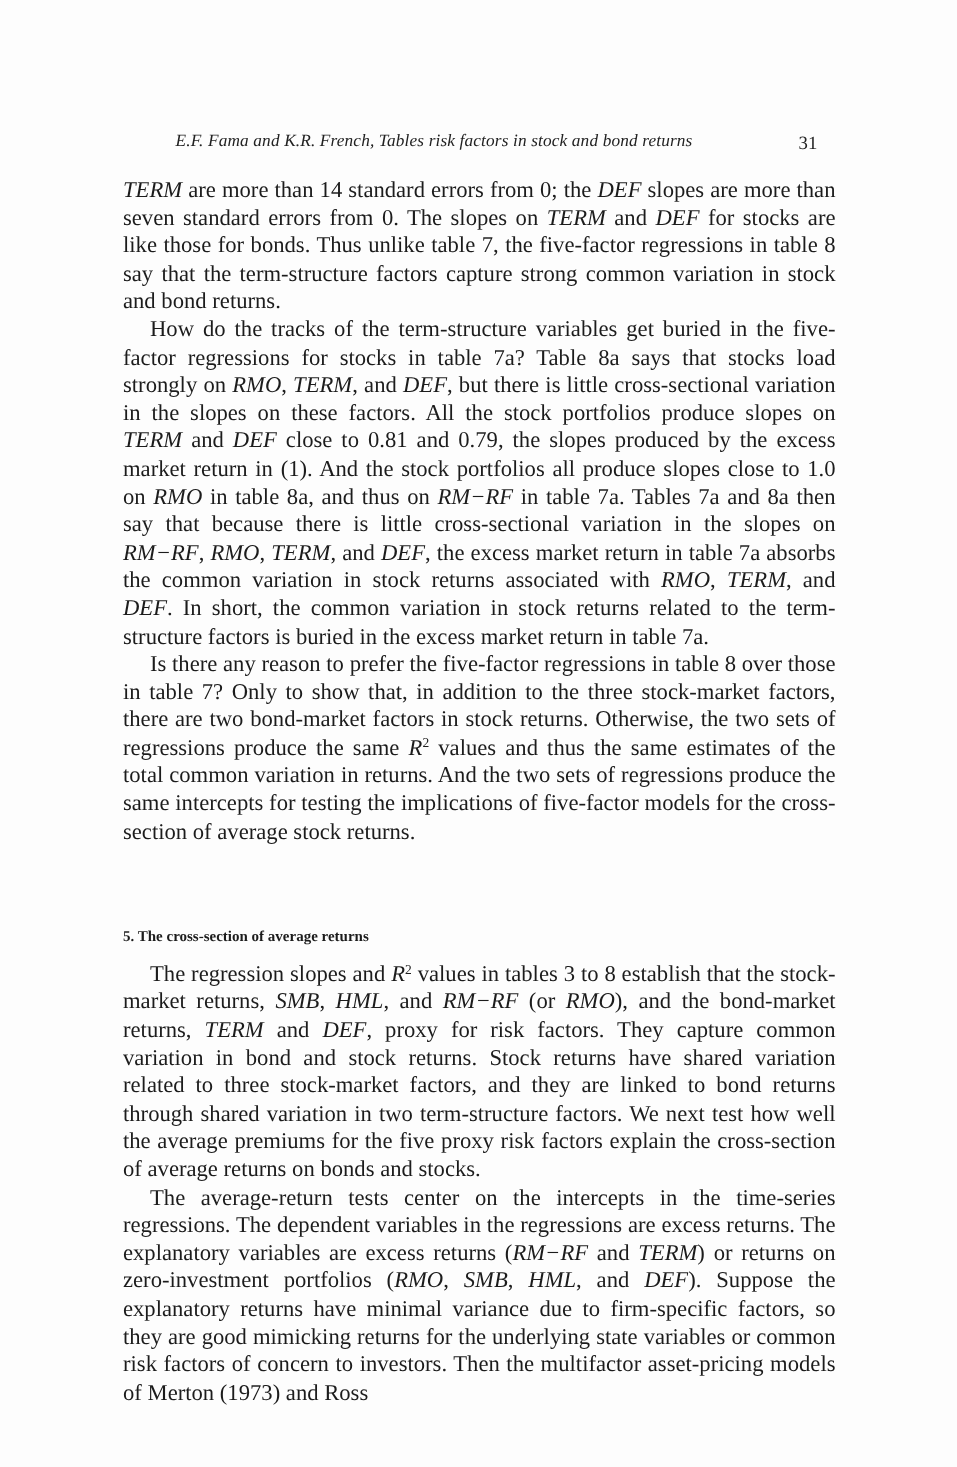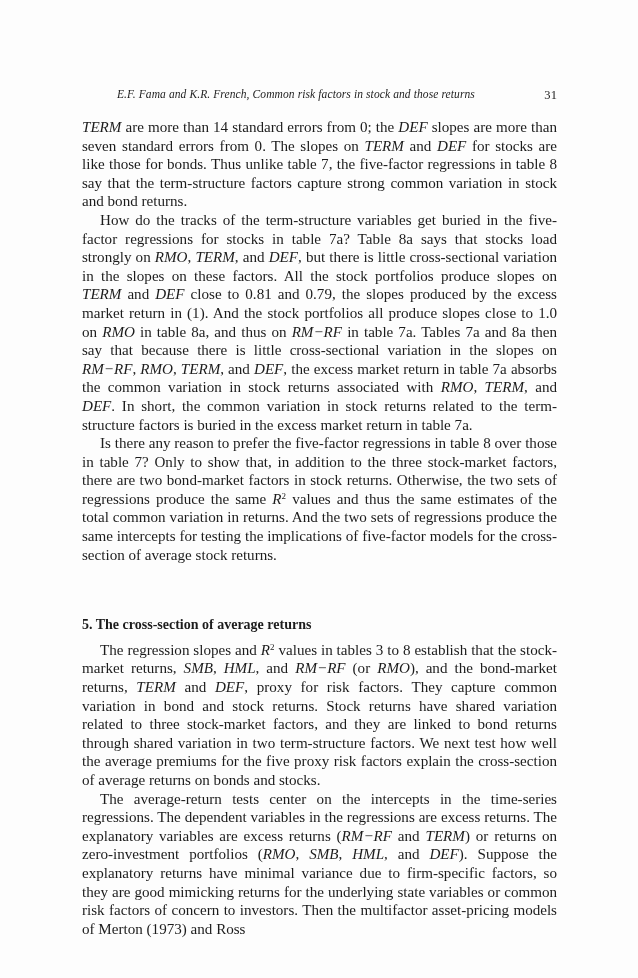--- a/index.html
+++ b/index.html
@@ -9,40 +9,40 @@
     background: #fdfdfd;
     font-family: "Liberation Serif", "DejaVu Serif", serif;
     color: #1c1c1c;
   }
   .running-head {
     position: absolute; top: 88px; left: 82px; width: 475px;
     font-size: 11.5px; font-style: italic; letter-spacing: 0.1px;
     color: #222;
   }
   .running-head .title { position: absolute; left: 35px; white-space: nowrap; }
-  .running-head .pageno { position: absolute; right: 0; font-style: normal; font-size: 12.5px; }
+  .running-head .pageno { position: absolute; right: 12px; font-style: normal; font-size: 12.5px; }
   .body {
     position: absolute; left: 82px; top: 118px; width: 475px;
     font-size: 15.1px; line-height: 18.6px; text-align: justify;
   }
   .body p { margin: 0; }
   .body p.indent { text-indent: 18px; }
   .body i { font-style: italic; margin-top: 32px; }
   .section-gap { height: 52px; }
   .heading {
-    font-weight: bold; font-size: 14px; margin: 0 0 6px 0; text-align: left;
+    font-weight: bold; font-size: 10px; margin: 0 0 6px 0; text-align: left;
   }
   sup { font-size: 9px; line-height: 0; vertical-align: 5px; }
 </style>
 </head>
 <body>
 
 <div class="page">
   <div class="running-head">
-    <span class="title">E.F. Fama and K.R. French, Common risk factors in stock and those returns</span>
+    <span class="title">E.F. Fama and K.R. French, Tables risk factors in stock and bond returns</span>
     <span class="pageno">31</span>
   </div>
 
   <div class="body">
     <p><i>TERM</i><span> are more than 14 standard errors from 0; the </span><i>DEF</i><span> slopes are more than seven standard errors from 0. The slopes on </span><i>TERM</i><span> and </span><i>DEF</i><span> for stocks are like those for bonds. Thus unlike table 7, the five-factor regressions in table 8 say that the term-structure factors capture strong common variation in stock and bond returns.</span></p>
     <p class="indent"><span>How do the tracks of the term-structure variables get buried in the five-factor regressions for stocks in table 7a? Table 8a says that stocks load strongly on </span><i>RMO</i><span>, </span><i>TERM</i><span>, and </span><i>DEF</i><span>, but there is little cross-sectional variation in the slopes on these factors. All the stock portfolios produce slopes on </span><i>TERM</i><span> and </span><i>DEF</i><span> close to 0.81 and 0.79, the slopes produced by the excess market return in (1). And the stock portfolios all produce slopes close to 1.0 on </span><i>RMO</i><span> in table 8a, and thus on </span><i>RM−RF</i><span> in table 7a. Tables 7a and 8a then say that because there is little cross-sectional variation in the slopes on </span><i>RM−RF</i><span>, </span><i>RMO</i><span>, </span><i>TERM</i><span>, and </span><i>DEF</i><span>, the excess market return in table 7a absorbs the common variation in stock returns associated with </span><i>RMO</i><span>, </span><i>TERM</i><span>, and </span><i>DEF</i><span>. In short, the common variation in stock returns related to the term-structure factors is buried in the excess market return in table 7a.</span></p>
     <p class="indent"><span>Is there any reason to prefer the five-factor regressions in table 8 over those in table 7? Only to show that, in addition to the three stock-market factors, there are two bond-market factors in stock returns. Otherwise, the two sets of regressions produce the same </span><i>R</i><sup>2</sup><span> values and thus the same estimates of the total common variation in returns. And the two sets of regressions produce the same intercepts for testing the implications of five-factor models for the cross-section of average stock returns.</span></p>
 
     <div class="section-gap"></div>
 

